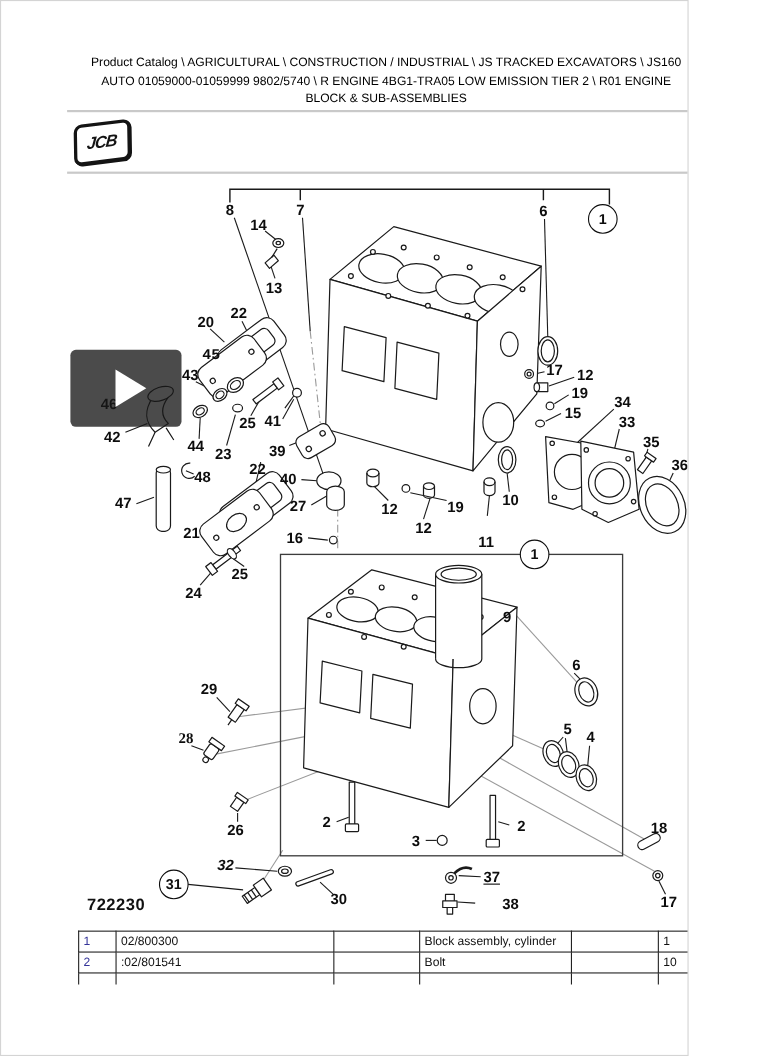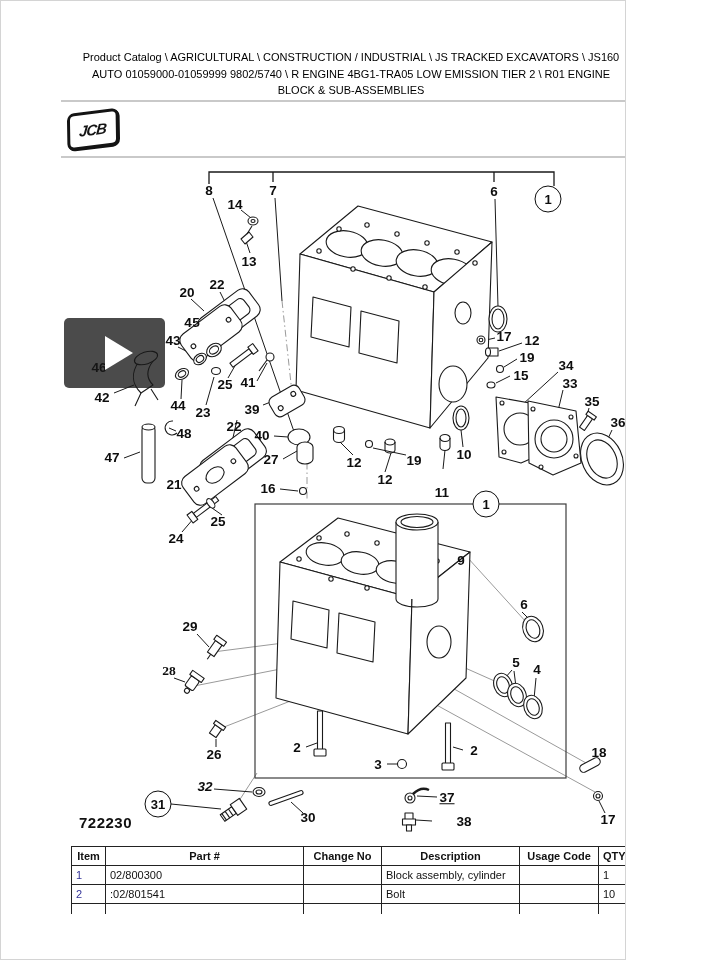--- a/index.html
+++ b/index.html
@@ -432,28 +432,20 @@
   <table class="parts">
     <colgroup>
       <col style="width:34px">
         <col style="width:198px">
         <col style="width:78px">
       <col style="width:138px">
         <col style="width:79px">
         <col style="width:30px">
     </colgroup>
     <tbody>
-        <tr>
-      <th>Item</th>
-      <th>Part #</th>
-      <th>Change No</th>
-      <th>Description</th>
-      <th>Usage Code</th>
-      <th>QTY</th>
-    </tr>
     <tr>
       <td class="item"><a href="#">1</a></td>
       <td>02/800300</td>
       <td></td>
       <td>Block assembly, cylinder</td>
       <td></td>
       <td class="qty">1</td>
     </tr>
     <tr>
       <td class="item"><a href="#">2</a></td>

